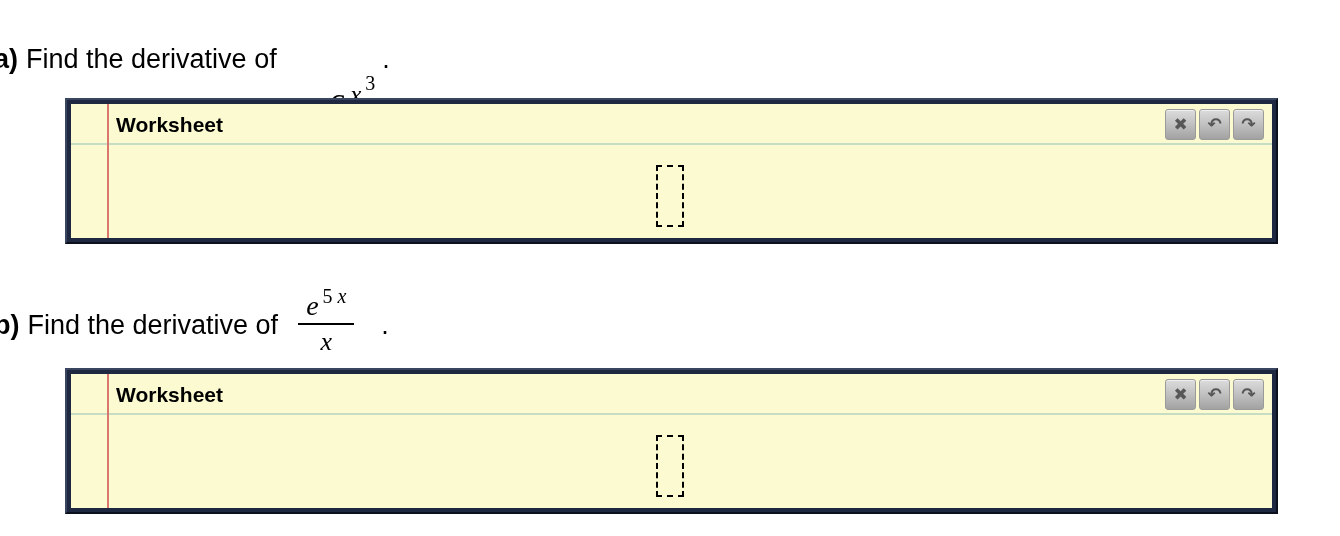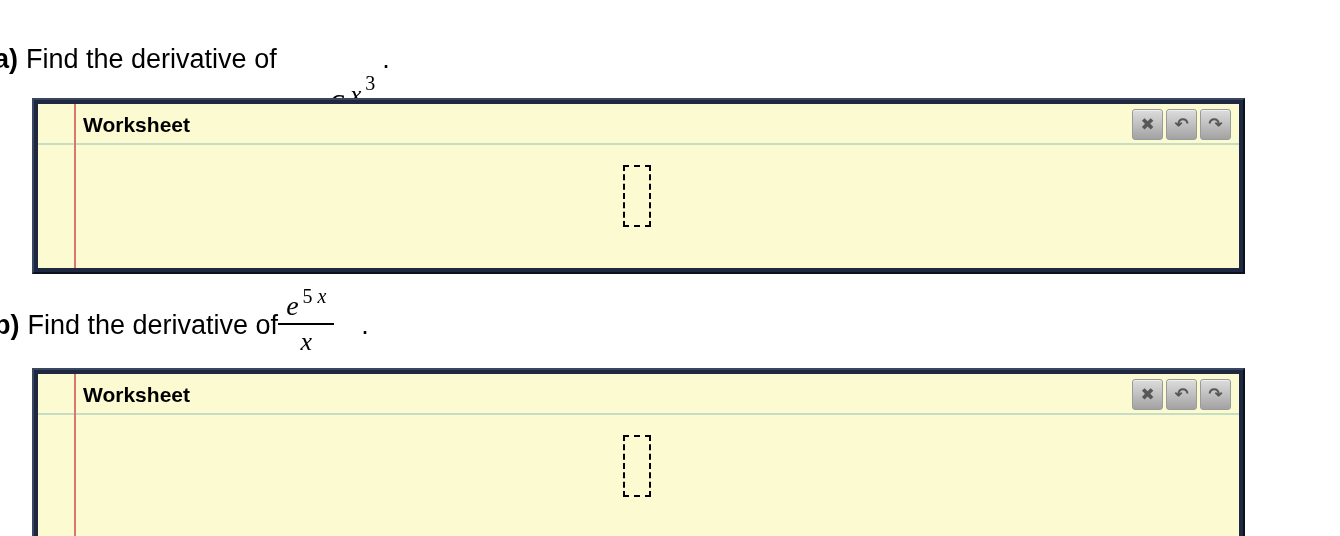--- a/index.html
+++ b/index.html
@@ -31,21 +31,21 @@
   .pow-base { font-size: 34px; }
   .pow-s1 { font-size: 25px; font-style: italic; vertical-align: 14px; margin-left: 4px; }
   .pow-s2 { font-size: 20px; vertical-align: 27px; margin-left: 4px; }
 
   
   .frac-anchor {
     position: relative;
     display: inline-block;
     width: 76px;
     height: 27px;
-    margin-left: 0;
+    margin-left: 20px;
   }
   .frac {
     position: absolute;
     left: 0;
     top: -26px;
     display: inline-flex;
     flex-direction: column;
     align-items: center;
     font-family: "Liberation Serif", serif;
   }
@@ -58,23 +58,23 @@
   }
   .num-base { font-size: 28px; font-style: italic; }
   .num-sup { font-size: 20px; vertical-align: 12px; margin-left: 4px; }
   .num-sup .coeff { font-style: normal; }
   .num-sup .varx { font-style: italic; margin-left: 5px; }
   .frac-den { font-size: 26px; font-style: italic; line-height: 1; padding-top: 4px; }
 
   
   .panel {
     position: absolute;
-    left: 32px;
+    left: 65px;
     width: 1213px;
-    height: 176px;
+    height: 146px;
     box-sizing: border-box;
     border: 2px solid;
     border-color: #3a4560 #0b101c #0b101c #3a4560;
     background: #a3a3a3;
   }
   .panel-a { top: 98px; }
   .panel-b { top: 368px; }
   .panel-inner {
     position: absolute;
     inset: 0;

